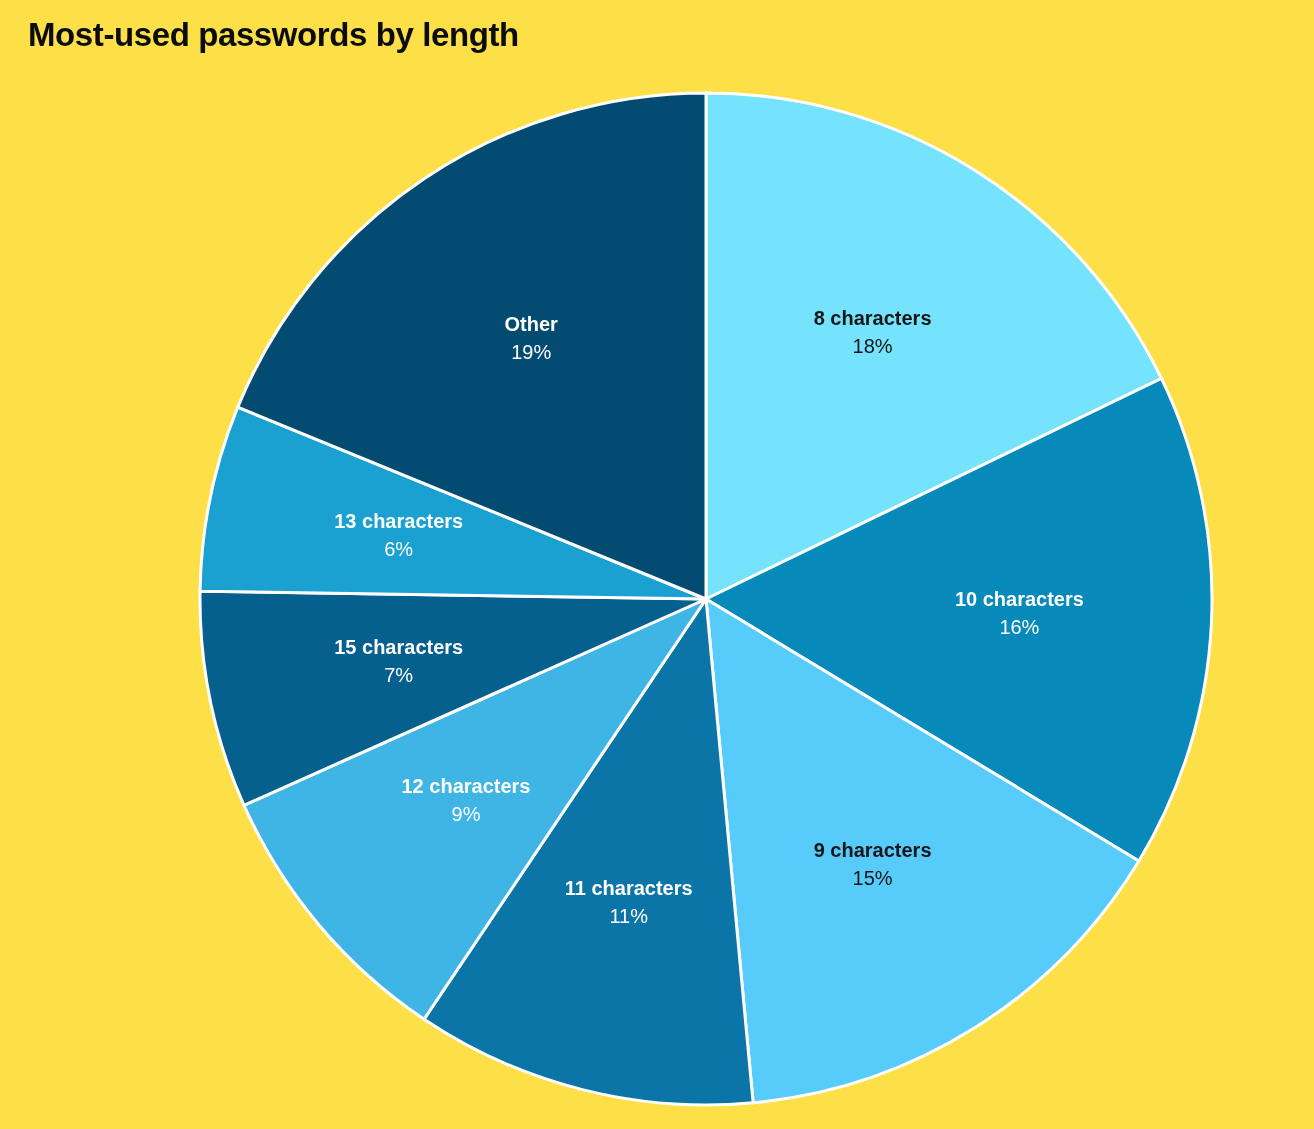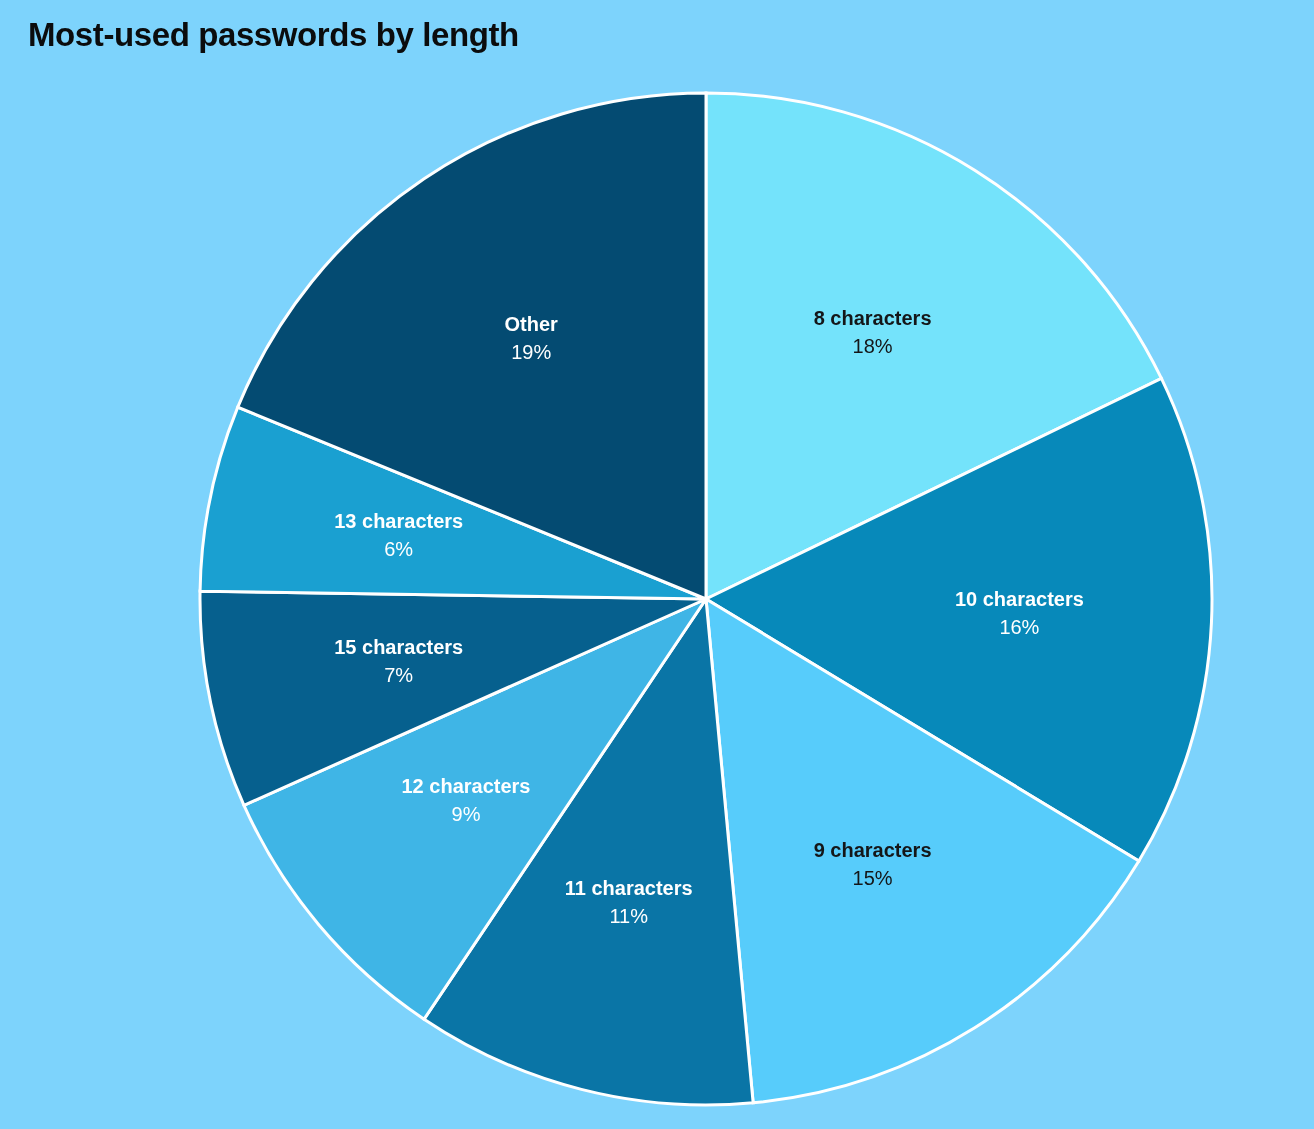--- a/index.html
+++ b/index.html
@@ -12,21 +12,21 @@
     width: 1314px;
     height: 1129px;
     overflow: hidden;
     font-family: "Liberation Sans", "DejaVu Sans", sans-serif;
     position: relative;
   }
   #chart-root {
     position: relative;
     width: 1314px;
     height: 1129px;
-    background: #7dd3fc;
+    background: #fde047;
   }
   .chart-title {
     position: absolute;
     left: 28px;
     top: 16px;
     font-size: 33px;
     font-weight: bold;
     color: #0b0c0d;
     letter-spacing: -0.4px;
     font-family: "Liberation Sans", "DejaVu Sans", sans-serif;

